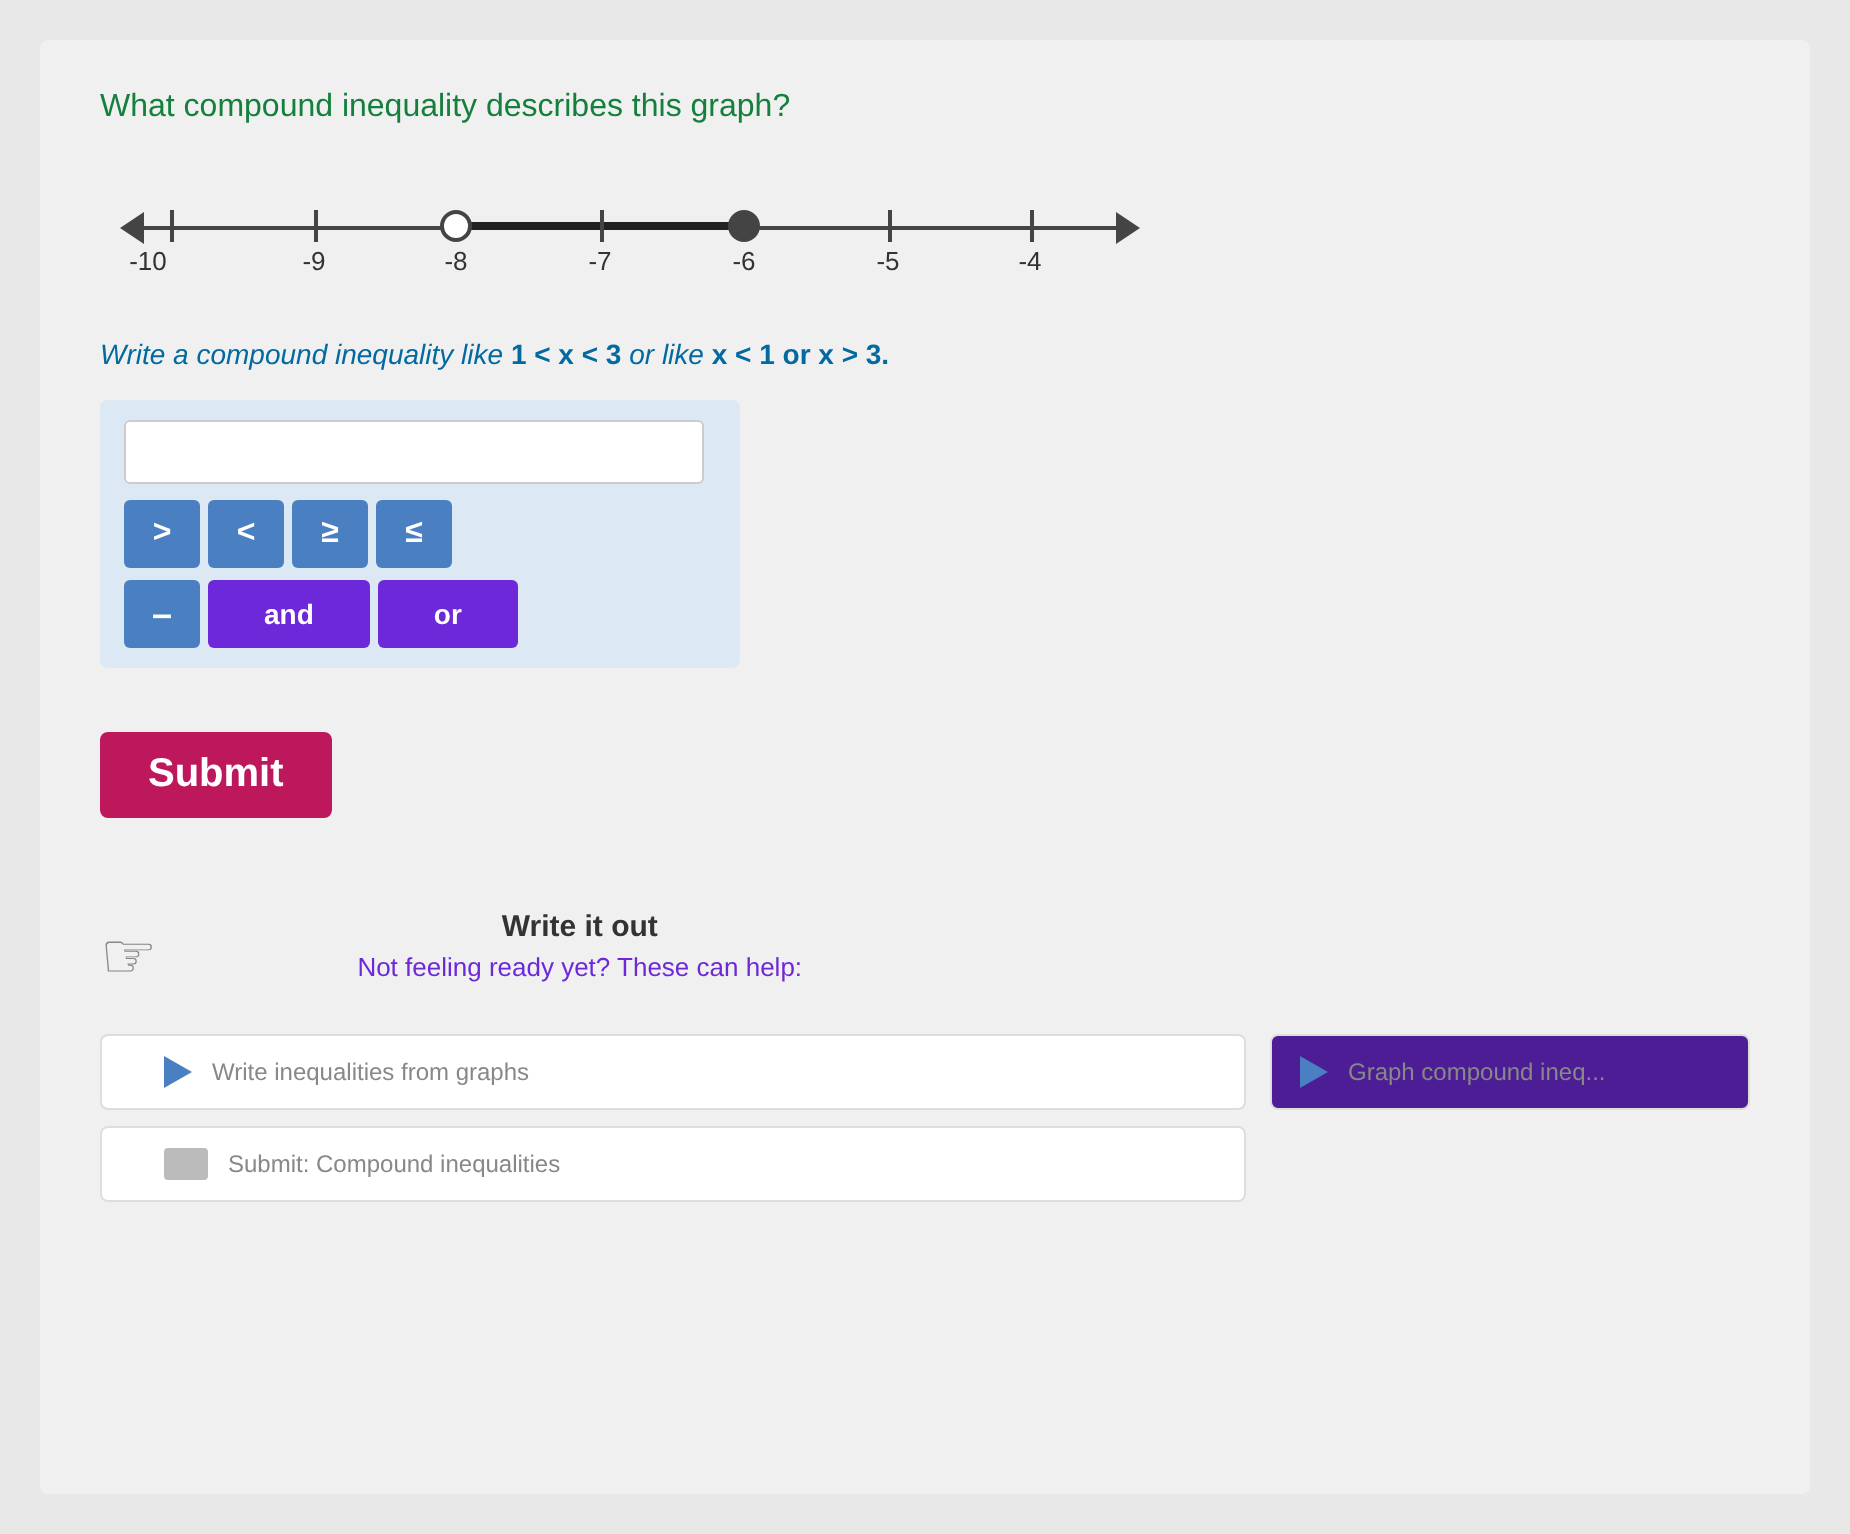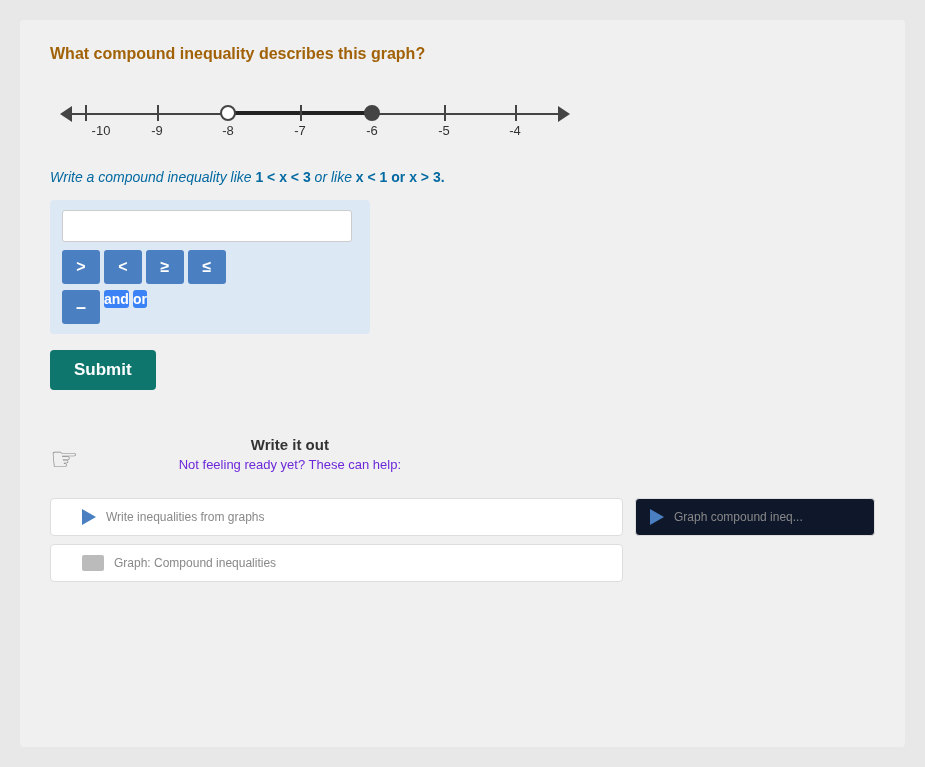--- a/index.html
+++ b/index.html
@@ -14,22 +14,22 @@
     }
     .main-container {
       background: #f0f0f0;
       width: 100%;
       max-width: 900px;
       padding: 25px 30px;
       border-radius: 4px;
     }
     .question-title {
       font-size: 16px;
-      font-weight: bold;
-      color: #a16207;
+      font-weight: normal;
+      color: #15803d;
       margin-bottom: 18px;
     }
     
     .number-line-container {
       margin-bottom: 18px;
       padding: 10px 0;
       position: relative;
       width: 520px;
     }
     .number-line {
@@ -151,55 +151,56 @@
       display: flex;
       align-items: center;
       justify-content: center;
       font-weight: bold;
     }
     .word-buttons {
       display: flex;
       gap: 4px;
     }
     .word-btn {
-      height: 18px;
-      background: #3b82f6;
+      height: 34px;
+      background: #6d28d9;
       color: white;
       border: none;
       border-radius: 3px;
       font-size: 14px;
       cursor: pointer;
-      padding: 0 0;
+      padding: 0 28px;
       font-weight: bold;
     }
     .dash-btn {
       width: 38px;
       height: 34px;
       background: #4a7fc1;
       color: white;
       border: none;
       border-radius: 3px;
       font-size: 18px;
       cursor: pointer;
       display: flex;
       align-items: center;
       justify-content: center;
       font-weight: bold;
     }
     
     .submit-btn {
-      background: #0f766e;
+      background: #be185d;
       color: white;
       border: none;
       border-radius: 4px;
       padding: 10px 24px;
-      font-size: 17px;
+      font-size: 20px;
       font-weight: bold;
       cursor: pointer;
       margin-bottom: 40px;
+      margin-top: 16px;
     }
     .work-text {
       text-align: center;
     }
     .work-title {
       font-size: 15px;
       font-weight: bold;
       color: #333;
       margin-bottom: 4px;
     }
@@ -221,21 +222,21 @@
       display: flex;
       align-items: center;
       gap: 10px;
       cursor: pointer;
     }
     .resource-label {
       font-size: 12px;
       color: #888;
     }
     .resource-right {
-      background: #0f172a;
+      background: #4c1d95;
       border: 1px solid #ddd;
       border-radius: 4px;
       padding: 10px 14px;
       display: flex;
       align-items: center;
       gap: 10px;
       cursor: pointer;
       width: 240px;
     }
     .resources-left {
@@ -257,21 +258,21 @@
     <div class="number-line">
 
       <div class="nl-line"></div>
 
       <div class="nl-arrow-left"></div>
       <div class="nl-arrow-right"></div>
 
       <div class="nl-thick-line" style="left: 178px; width: 144px;"></div>
 
       <div class="nl-tick" style="left: 35px;"></div>
-      <div class="nl-label" style="left: 51px;">-10</div>
+      <div class="nl-label" style="left: 24px;">-10</div>
 
       <div class="nl-tick" style="left: 107px;"></div>
       <div class="nl-label" style="left: 107px;">-9</div>
 
       <div class="nl-open-circle" style="left: 178px;"></div>
       <div class="nl-label" style="left: 178px;">-8</div>
 
       <div class="nl-tick" style="left: 250px;"></div>
       <div class="nl-label" style="left: 250px;">-7</div>
 
@@ -325,21 +326,21 @@
   <div style="display:flex; gap: 12px; align-items:flex-start;">
     <div class="resources-left">
 
       <div class="resource-item">
         <div style="width:0;height:0;border-top:8px solid transparent;border-bottom:8px solid transparent;border-left:14px solid #4a7fc1;flex-shrink:0;"></div>
         <span class="resource-label">Write inequalities from graphs</span>
       </div>
 
       <div class="resource-item">
         <div style="width:22px;height:16px;background:#bbb;border-radius:2px;flex-shrink:0;"></div>
-        <span class="resource-label">Graph: Compound inequalities</span>
+        <span class="resource-label">Submit: Compound inequalities</span>
       </div>
     </div>
 
     <div class="resource-right">
       <div style="width:0;height:0;border-top:8px solid transparent;border-bottom:8px solid transparent;border-left:14px solid #4a7fc1;flex-shrink:0;"></div>
       <span class="resource-label">Graph compound ineq...</span>
     </div>
   </div>
 </div>
 

